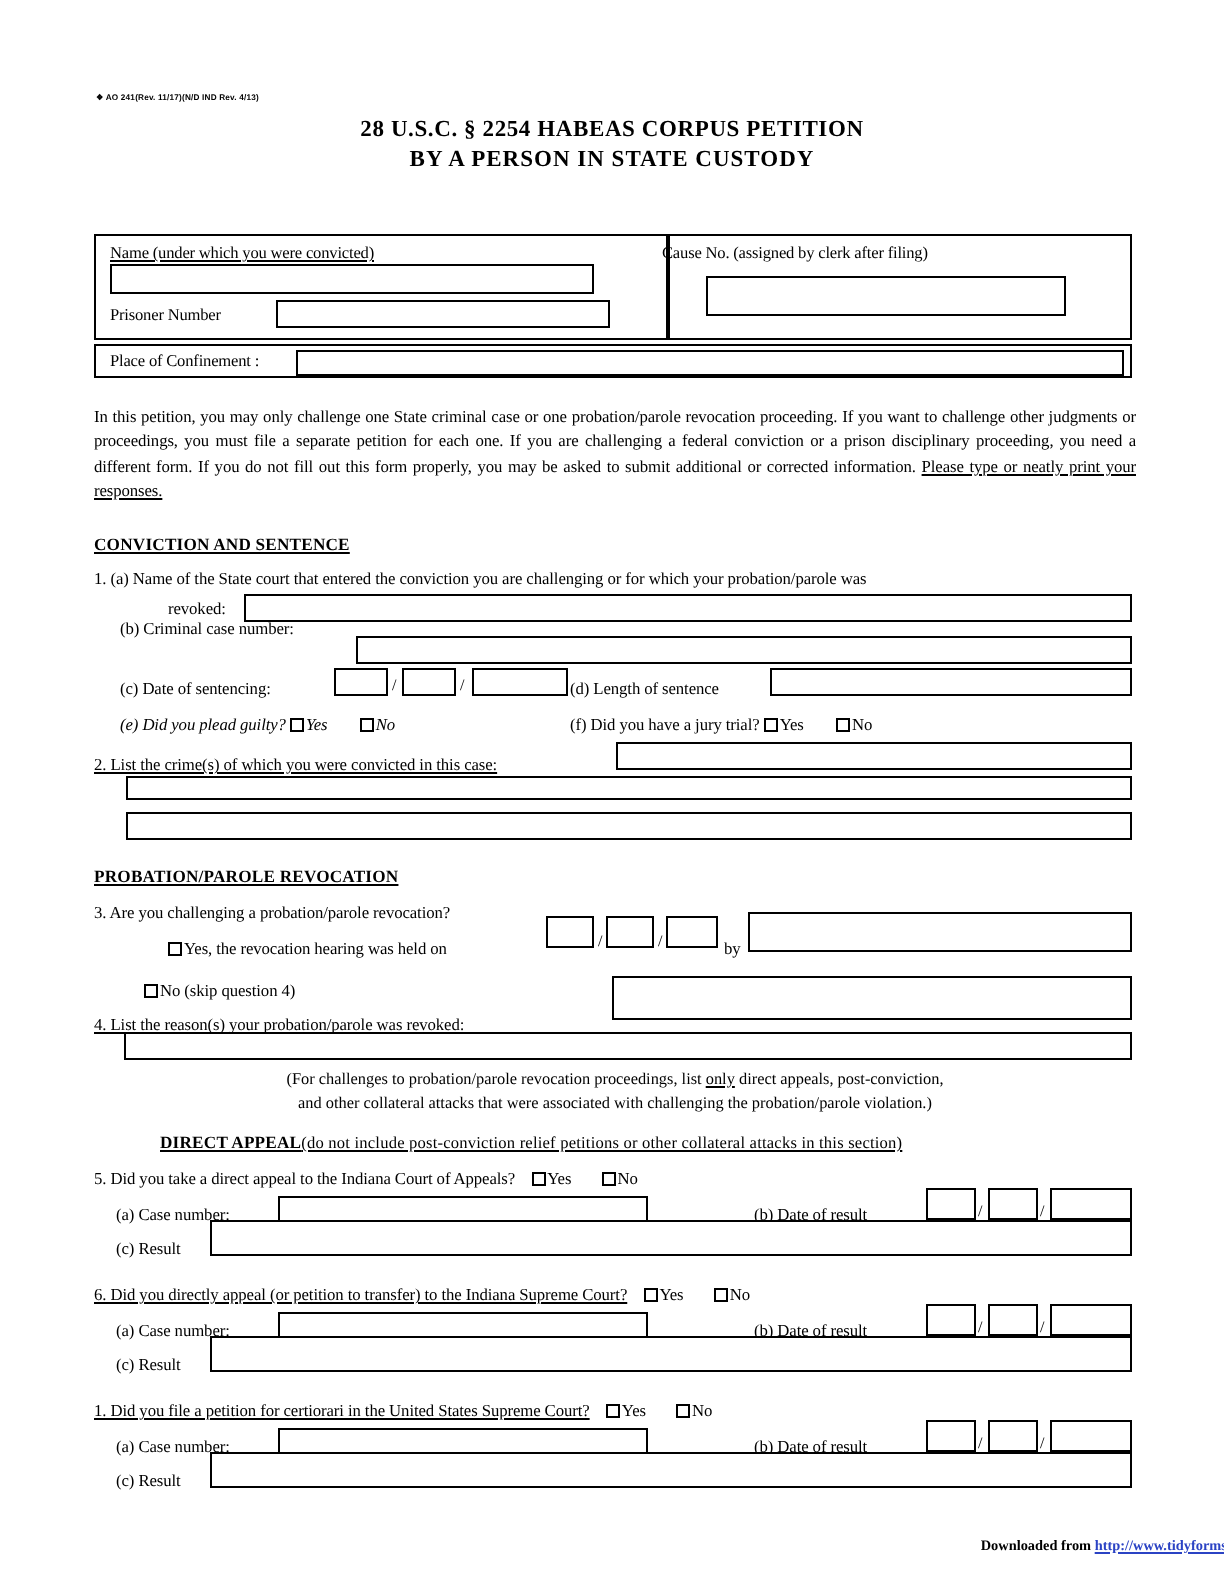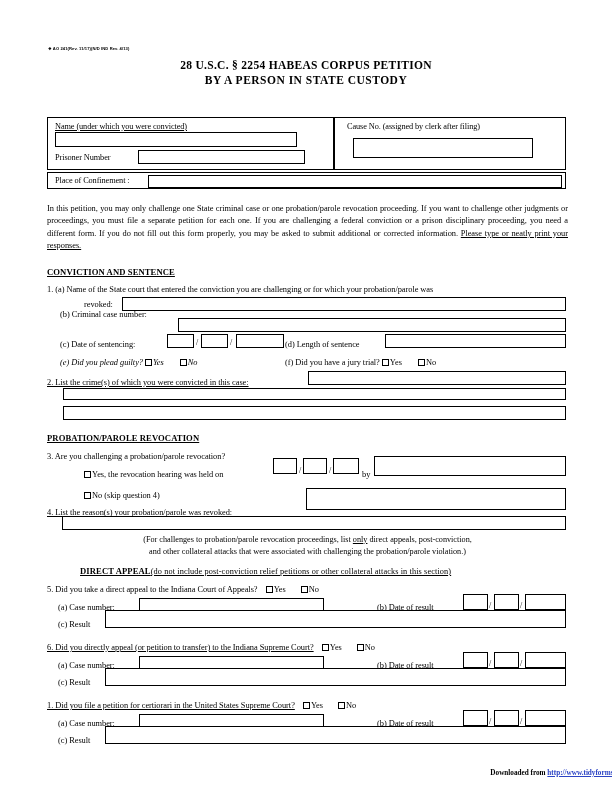--- a/index.html
+++ b/index.html
@@ -31,21 +31,21 @@
   .cap-div { position:absolute; left:285px; top:0; width:1.6px; height:100%; background:#000; }
   .lbl { font-size:8.3px; white-space:nowrap; letter-spacing:-.1px; }
   .ul { text-decoration:underline; }
   .fld { border:1.6px solid #000; background:#fff; box-sizing:border-box; }
   .fld.thin { border-width:1.1px; }
 
   .cap-name-lbl { position:absolute; left:7px; top:4px; }
   .cap-name-fld { position:absolute; left:7px; top:14px; width:242px; height:15px; }
   .cap-pris-lbl { position:absolute; left:7px; top:35px; }
   .cap-pris-fld { position:absolute; left:90px; top:32px; width:167px; height:14px; }
-  .cap-cause-lbl { position:absolute; left:299px; top:4px; }
+  .cap-cause-lbl { position:absolute; left:283px; top:4px; }
   .cap-cause-fld { position:absolute; left:305px; top:20px; width:180px; height:20px; }
 
   .poc { position:absolute; left:47px; top:172px; width:519px; height:17px;
          border:1.6px solid #000; box-sizing:border-box; }
   .poc-lbl { position:absolute; left:7px; top:3px; }
   .poc-fld { position:absolute; left:100px; top:1.5px; width:414px; height:13px; }
 
   
   .intro { position:absolute; left:47px; top:203px; width:521px;
            font-size:8.4px; line-height:12.4px; text-align:justify; letter-spacing:-.05px; }
@@ -140,21 +140,21 @@
     <span class="cb"></span><span>Yes, the revocation hearing was held on</span>
   </div>
   <div class="fld" style="position:absolute; left:273px; top:458px; width:24px; height:16px;"></div>
   <div style="position:absolute; left:299px; top:466px; font-size:8px;">/</div>
   <div class="fld" style="position:absolute; left:303px; top:458px; width:24px; height:16px;"></div>
   <div style="position:absolute; left:329px; top:466px; font-size:8px;">/</div>
   <div class="fld" style="position:absolute; left:333px; top:458px; width:26px; height:16px;"></div>
   <div class="q" style="left:362px; top:470px;">by</div>
   <div class="fld" style="position:absolute; left:374px; top:456px; width:192px; height:20px;"></div>
 
-  <div class="q" style="left:84px; top:491px;">
+  <div class="q" style="left:72px; top:491px;">
     <span class="cb"></span><span>No (skip question 4)</span>
   </div>
 
   <div class="q ul" style="left:47px; top:508px;">4. List the reason(s) your probation/parole was revoked:</div>
   <div class="fld" style="position:absolute; left:306px; top:488px; width:260px; height:22px;"></div>
   <div class="fld thin" style="position:absolute; left:62px; top:516px; width:504px; height:14px;"></div>
 
   <div class="note" style="left:47px; top:534px; width:521px;">
     <span>(For challenges to probation/parole revocation proceedings, list </span><span class="ul">only</span><span> direct appeals, post-conviction,</span><br>
     <span>and other collateral attacks that were associated with challenging the probation/parole violation.)</span>

